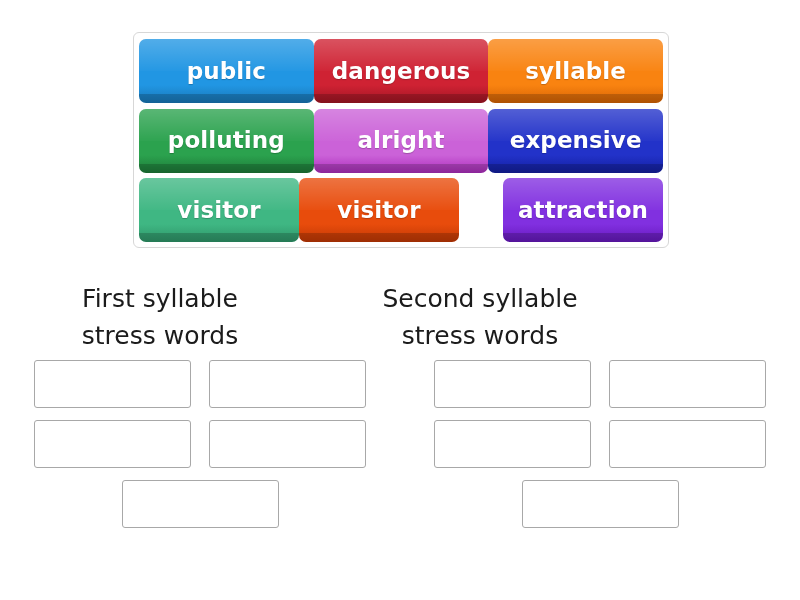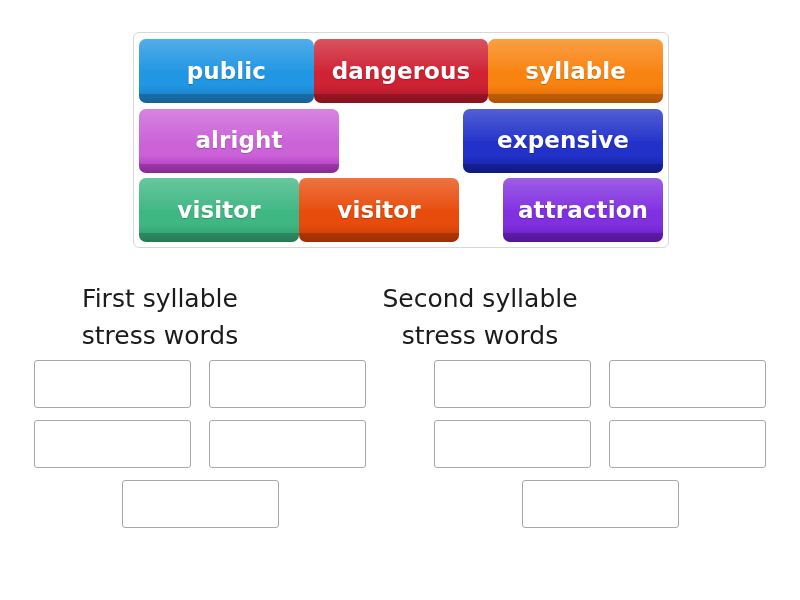--- a/index.html
+++ b/index.html
@@ -145,20 +145,23 @@
       </div>
       <div class="tile" style="background: linear-gradient(rgb(207, 34, 51) 0%, rgb(207, 34, 51) 72%, rgb(163, 21, 36) 100%);">
         <span class="tile-label">dangerous</span>
       </div>
       <div class="tile" style="background: linear-gradient(rgb(249, 131, 16) 0%, rgb(249, 131, 16) 72%, rgb(214, 100, 5) 100%);">
         <span class="tile-label">syllable</span>
       </div>
     </div>
 
     <div class="tile-row">
+      <div class="tile" style="background: linear-gradient(rgb(43, 162, 78) 0%, rgb(43, 162, 78) 72%, rgb(29, 122, 56) 100%);">
+        <span class="tile-label">polluting</span>
+      </div>
       <div class="tile" style="background: linear-gradient(rgb(203, 98, 216) 0%, rgb(203, 98, 216) 72%, rgb(172, 46, 189) 100%);">
         <span class="tile-label">alright</span>
       </div>
       <div class="tile" style="background: linear-gradient(rgb(34, 50, 201) 0%, rgb(34, 50, 201) 72%, rgb(19, 31, 160) 100%);">
         <span class="tile-label">expensive</span>
       </div>
     </div>
 
     <div class="tile-row">
       <div class="tile" style="background: linear-gradient(rgb(63, 183, 131) 0%, rgb(63, 183, 131) 72%, rgb(46, 149, 104) 100%);">

